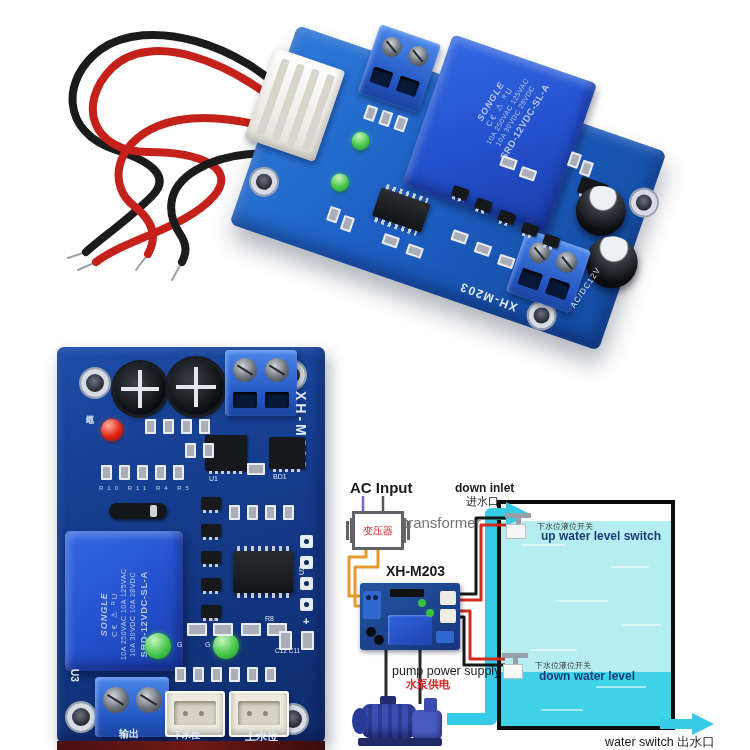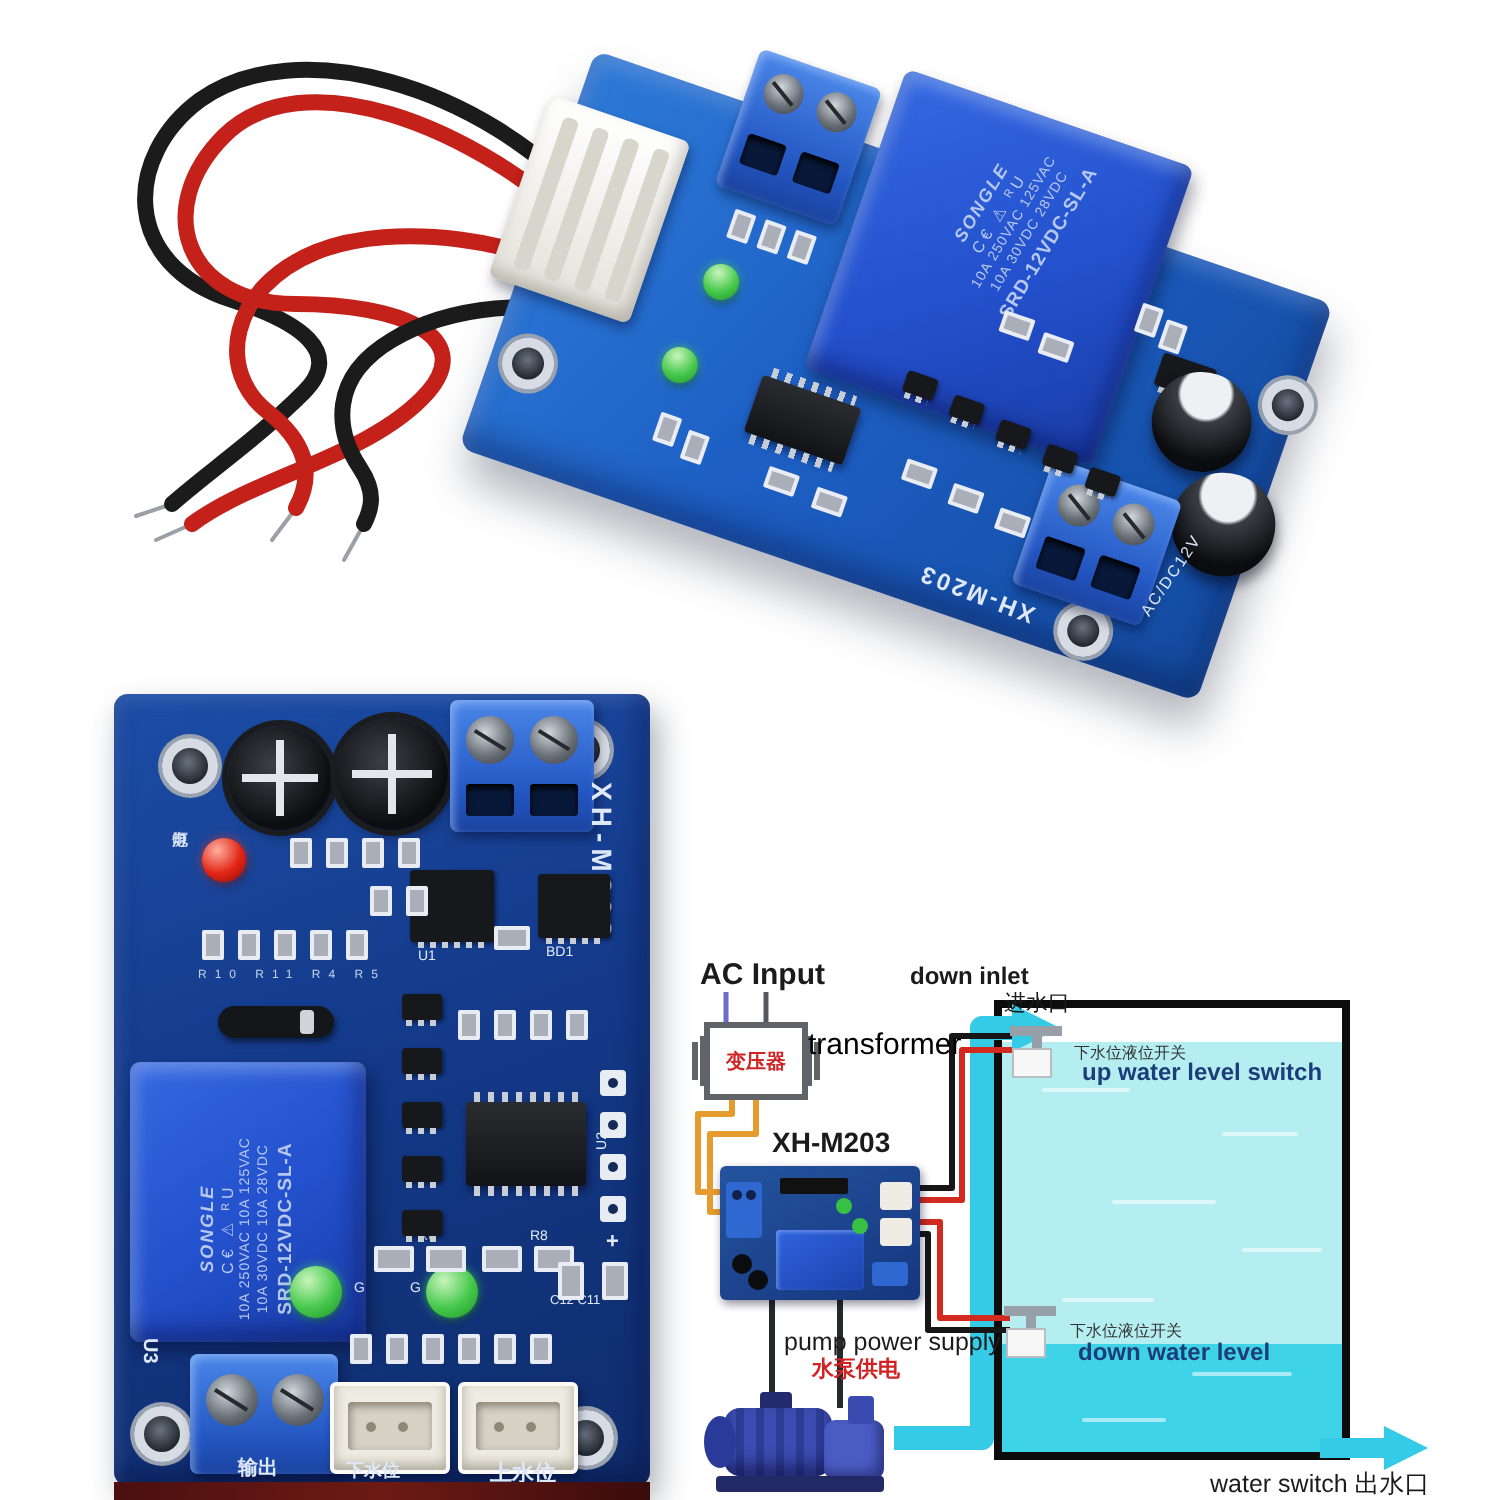--- a/index.html
+++ b/index.html
@@ -330,44 +330,44 @@
     </div>
   <div class="abs" style="left:57px;top:741px;width:268px;height:9px;background:linear-gradient(90deg,#4a1010,#6e1a14 50%,#3a0c0c);z-index:3;"></div>
 
   <div class="dlabel" style="left:350px;top:479px;font-size:15px;font-weight:600;z-index:3;">AC Input</div>
 
   <div class="transformer" style="left:352px;top:511px;width:46px;height:33px;z-index:3;">
     <div class="tflange" style="left:-5px;top:4px;height:25px;"></div>
     <div class="tflange" style="left:-9px;top:7px;height:19px;"></div>
     <div class="tflange" style="right:-5px;top:4px;height:25px;"></div>
     <div class="tflange" style="right:-9px;top:7px;height:19px;"></div>
-    <span class="dred" style="font-size:10px;font-weight:bold;">变压器</span>
-  </div>
-  <div class="dlabel" style="left:404px;top:514px;font-size:15px;color:#000000;z-index:3;">transformer</div>
+    <span class="dred" style="font-size:10px;font-weight:normal;">变压器</span>
+  </div>
+  <div class="dlabel" style="left:404px;top:514px;font-size:15px;color:#737373;z-index:3;">transformer</div>
 
   <div class="dlabel" style="left:386px;top:563px;font-size:14px;font-weight:bold;z-index:3;">XH-M203</div>
 
   <div class="modmini" style="left:360px;top:583px;width:100px;height:67px;z-index:3;">
     <div style="position:absolute;left:3px;top:8px;width:18px;height:28px;background:#2e68d0;border-radius:2px;">
       <i style="position:absolute;left:3px;top:4px;width:5px;height:5px;background:#10224a;border-radius:50%;"></i>
       <i style="position:absolute;left:10px;top:4px;width:5px;height:5px;background:#10224a;border-radius:50%;"></i>
     </div>
     <div style="position:absolute;left:30px;top:6px;width:34px;height:8px;background:#111;border-radius:1px;"></div>
     <div style="position:absolute;left:28px;top:32px;width:44px;height:30px;background:linear-gradient(150deg,#2f63de,#1d43ae);border-radius:2px;box-shadow:inset 1px 1px 2px rgba(170,200,255,.5);"></div>
     <div style="position:absolute;left:58px;top:16px;width:8px;height:8px;background:#38c044;border-radius:50%;"></div>
     <div style="position:absolute;left:66px;top:26px;width:8px;height:8px;background:#38c044;border-radius:50%;"></div>
     <div style="position:absolute;left:80px;top:8px;width:16px;height:14px;background:#efece3;border-radius:2px;"></div>
     <div style="position:absolute;left:80px;top:26px;width:16px;height:14px;background:#efece3;border-radius:2px;"></div>
     <div style="position:absolute;left:6px;top:44px;width:10px;height:10px;background:#0b0c10;border-radius:50%;"></div>
     <div style="position:absolute;left:14px;top:52px;width:10px;height:10px;background:#0b0c10;border-radius:50%;"></div>
     <div style="position:absolute;left:76px;top:48px;width:18px;height:12px;background:#2e68d0;border-radius:2px;"></div>
   </div>
 
   <div class="dlabel" style="left:455px;top:481px;font-size:12px;font-weight:bold;z-index:3;">down inlet</div>
-  <div class="dlabel" style="left:466px;top:494px;font-size:11px;z-index:3;margin-left:36px;">进水口</div>
+  <div class="dlabel" style="left:466px;top:494px;font-size:11px;z-index:3;">进水口</div>
 
   <div class="fswitch" style="left:505px;top:513px;z-index:3;">
     <div class="bar"></div>
       <div class="stem"></div>
       <div class="float"></div>
   </div>
   <div class="dlabel cn8" style="left:537px;top:521px;z-index:3;">下水位液位开关</div>
   <div class="dlabel dblue" style="left:541px;top:529px;font-size:12px;z-index:3;">up water level switch</div>
 
   <div class="fswitch" style="left:502px;top:653px;z-index:3;">

